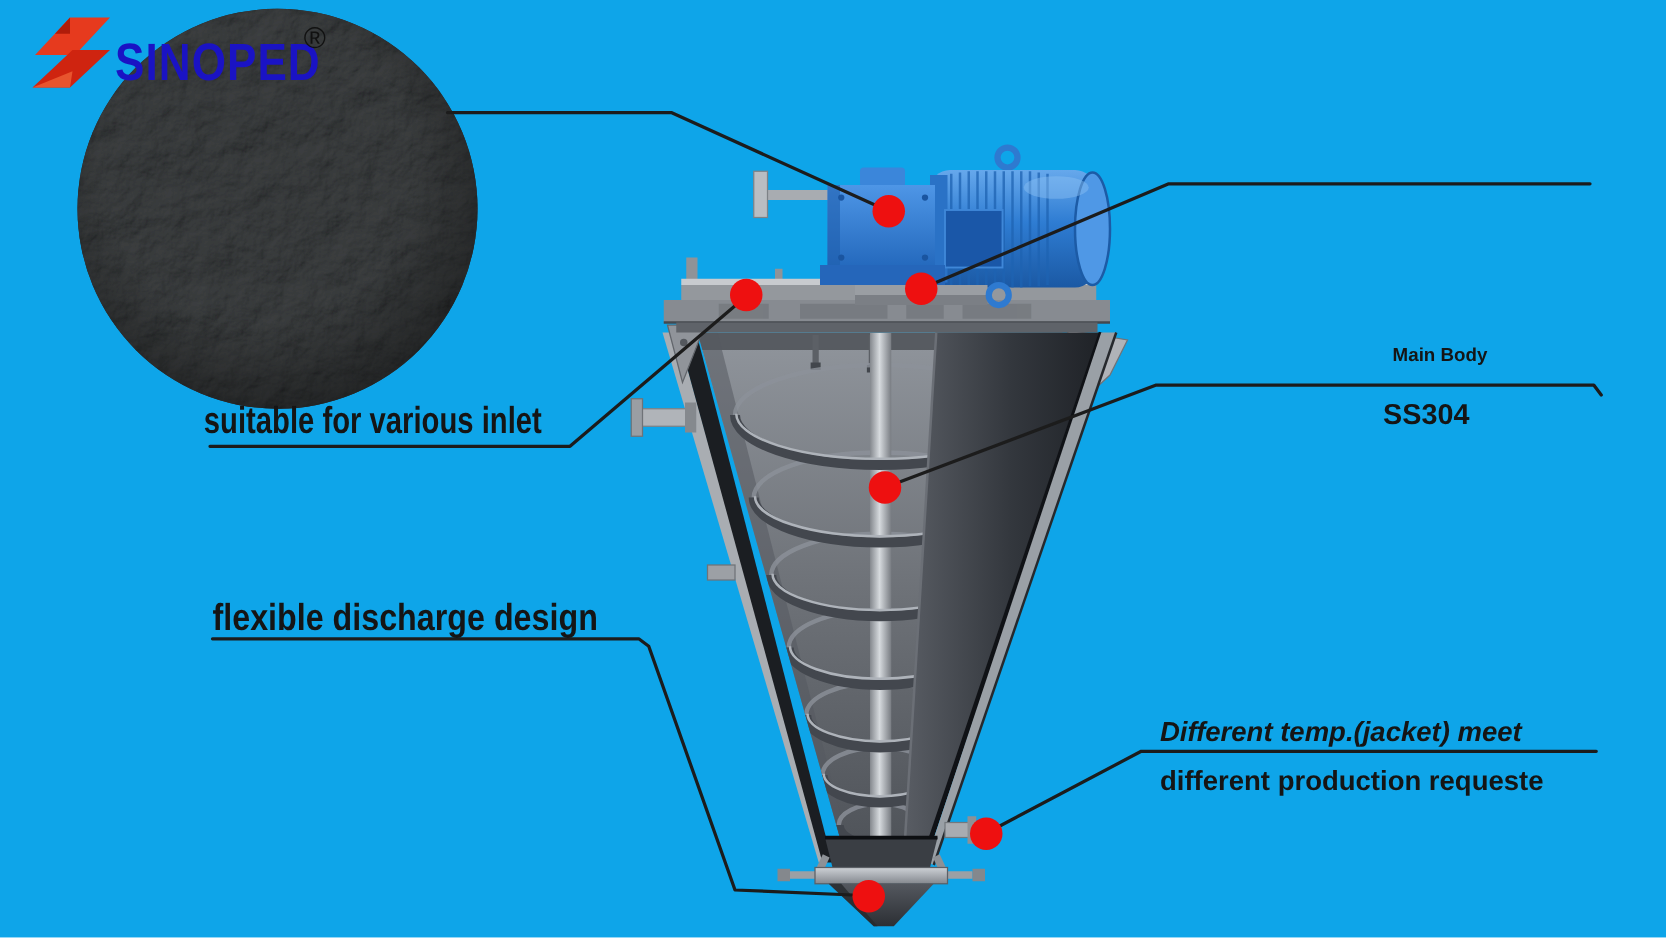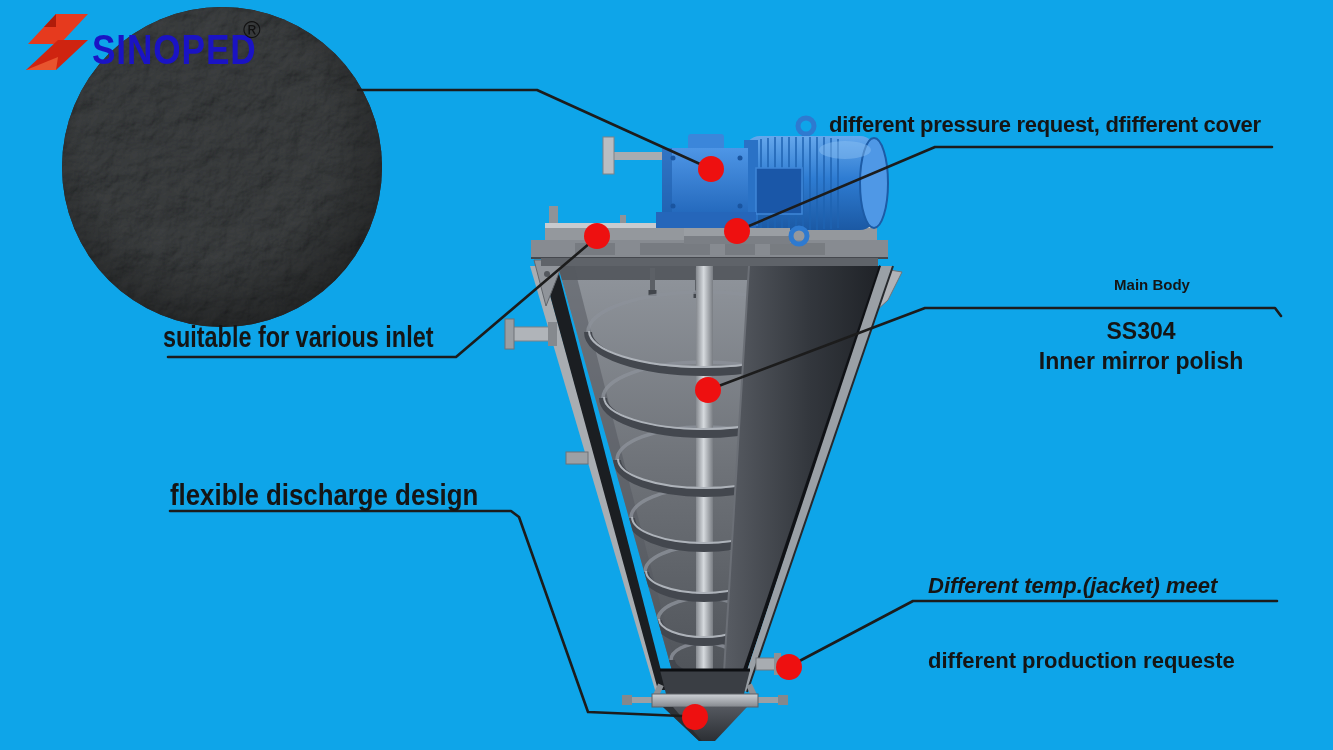--- a/index.html
+++ b/index.html
@@ -3,25 +3,25 @@
 <meta charset="utf-8">
 <style>
   html,body{margin:0;padding:0;background:#ffffff;}
   #canvas{position:relative;width:1333px;height:750px;background:#0ea5e9;overflow:hidden;
           font-family:"Liberation Sans", sans-serif;}
   #scene{position:absolute;left:0;top:0;}
   .callout{position:absolute;font-weight:700;color:#151515;white-space:nowrap;line-height:1.15;}
   .c-pressure{left:829px;top:112px;font-size:22px;letter-spacing:-0.3px;}
   .c-mainbody-title{left:1152px;top:276px;font-size:15px;transform:translateX(-50%);}
   .c-mainbody-specs{left:1141px;top:316px;font-size:23px;transform:translateX(-50%);
-                    text-align:center;line-height:30px;}
+                    text-align:right;line-height:30px;}
   .c-inlet{left:163px;top:320px;font-size:30px;transform:scaleX(.78);transform-origin:left top;}
   .c-discharge{left:170px;top:478px;font-size:30px;transform:scaleX(.86);transform-origin:left top;}
   .c-temp1{left:928px;top:573px;font-size:22px;font-style:italic;}
-  .c-temp2{left:928px;top:612px;font-size:22px;margin-top:36px;}
+  .c-temp2{left:928px;top:612px;font-size:22px;}
 </style>
 </head>
 <body>
 
 <div id="canvas">
 
 <svg id="scene" width="1333" height="750" viewBox="0 0 1333 750">
   <defs>
     <filter id="powder" x="-10%" y="-10%" width="120%" height="120%">
       <feTurbulence type="fractalNoise" baseFrequency="0.038" numOctaves="5" seed="7" result="n"></feTurbulence>
@@ -262,27 +262,25 @@
   <g fill="#ee1010">
     <circle cx="711" cy="169" r="13"></circle>
     <circle cx="737" cy="231" r="13"></circle>
     <circle cx="597" cy="236" r="13"></circle>
     <circle cx="708" cy="390" r="13"></circle>
     <circle cx="789" cy="667" r="13"></circle>
     <circle cx="695" cy="717" r="13"></circle>
   </g>
 </svg>
 
-<div class="callout c-pressure">different pressure request, dfifferent cover</div>
 
 <div class="callout c-mainbody-title">Main Body</div>
 
 <div class="callout c-mainbody-specs">
   <div>SS304</div>
-  <div>Inner mirror polish</div>
 </div>
 
 <div class="callout c-inlet">suitable for various inlet</div>
 
 <div class="callout c-discharge">flexible discharge design</div>
 
 <div class="callout c-temp1">Different temp.(jacket) meet</div>
 
 <div class="callout c-temp2">different production requeste</div>
 

